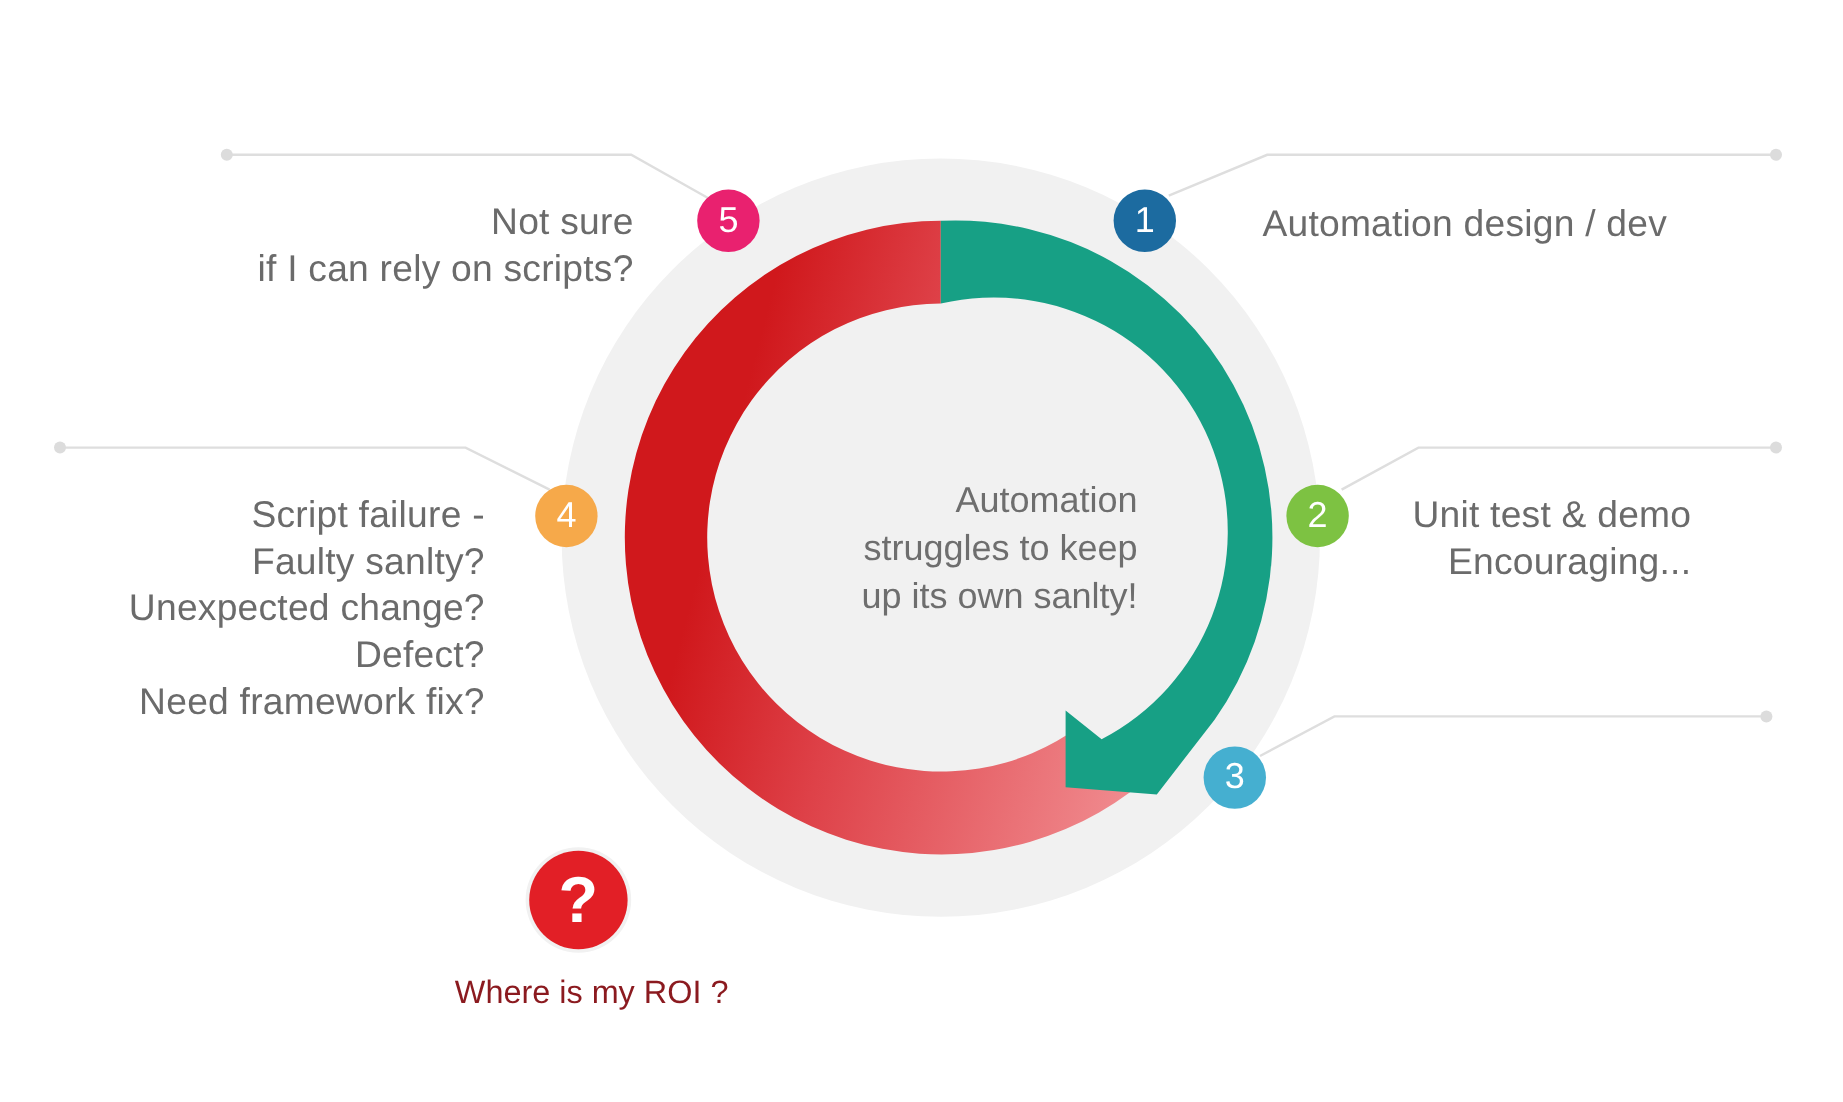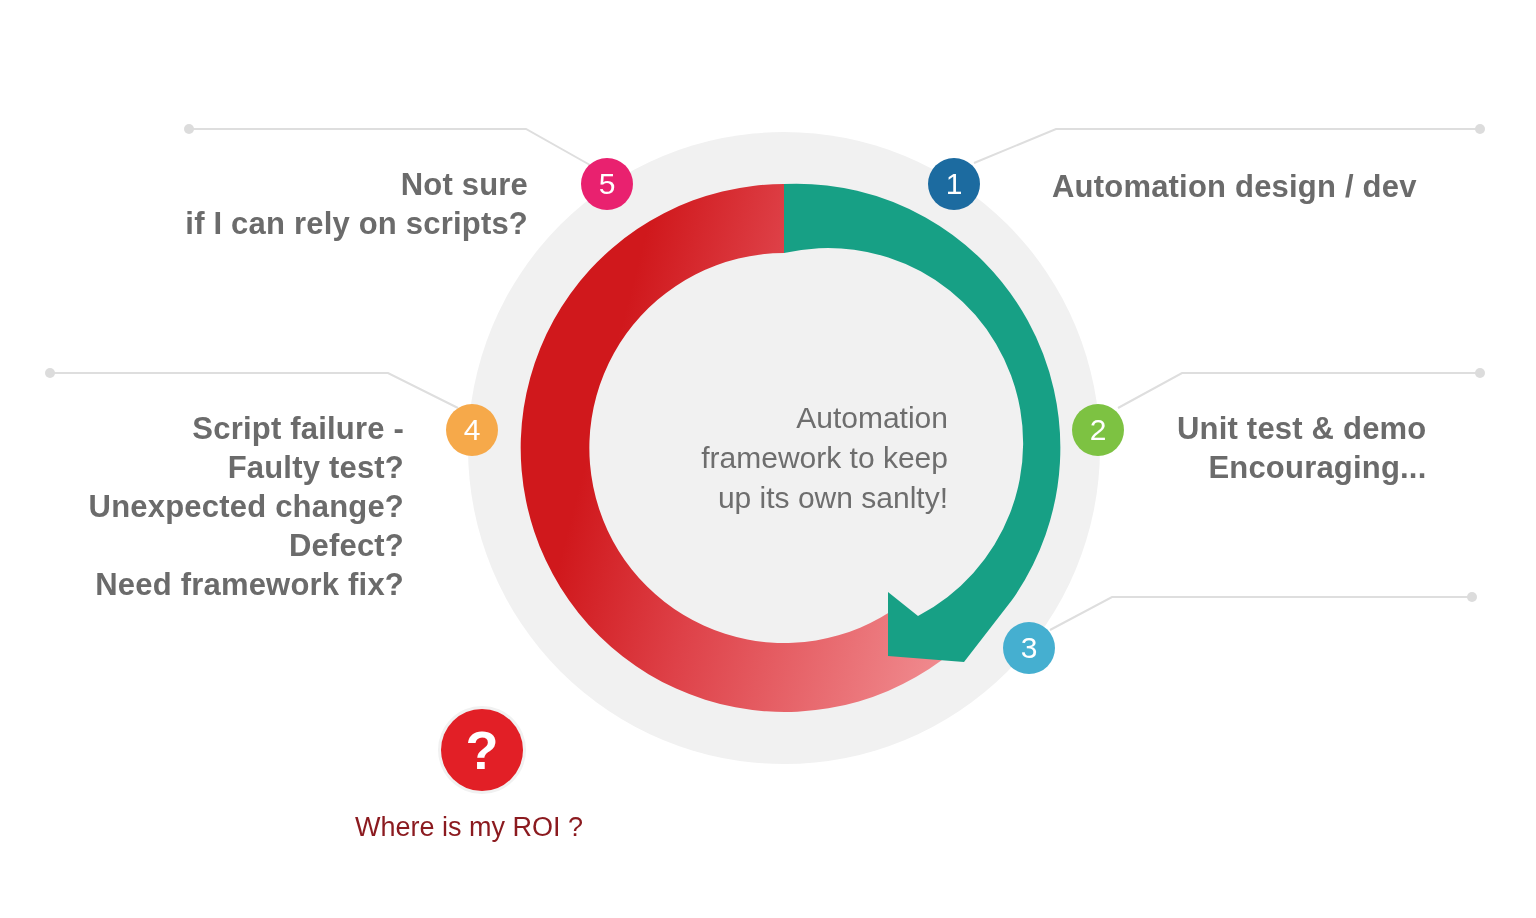--- a/index.html
+++ b/index.html
@@ -1,26 +1,26 @@
 <!DOCTYPE html>
 <html><head>
 <meta charset="utf-8">
 <style>
   html, body { margin:0; padding:0; }
   body { width:1536px; height:918px; background:#ffffff; position:relative; overflow:hidden;
          font-family:"Liberation Sans", "DejaVu Sans", sans-serif; }
   #diagram { position:absolute; left:0; top:0; width:1536px; height:918px; }
   .label { position:absolute; color:#6b6b6b; font-size:31px; line-height:39px; font-weight:300; letter-spacing:0.2px; white-space:nowrap; }
-  .label div { display:block;font-weight:bold; }
+  .label div { display:block; }
   .right { text-align:right; }
   .left { text-align:right; }
   .center-text { position:absolute; left:620px; top:398px; width:328px; text-align:right; color:#6e6e6e; font-size:30px; line-height:40px; }
   .badge { position:absolute; width:52px; height:52px; border-radius:50%; color:#fff; font-size:30px; line-height:52px; text-align:center; }
   .qmark { position:absolute; left:441px; top:709px; width:82px; height:82px; border-radius:50%; background:#e21f26; color:#fff; font-size:54px; line-height:82px; text-align:center; font-weight:bold; box-shadow:0 0 0 3px #f1f1f1; }
-  .roi { position:absolute; left:355px; top:810px; width:240px; color:#8b1a1f; font-size:27px; line-height:34px; }
+  .roi { position:absolute; left:379px; top:810px; width:240px; color:#8b1a1f; font-size:27px; line-height:34px; }
 </style>
 </head>
 <body>
 
 <svg id="diagram" width="1536" height="918" viewBox="0 0 1536 918">
   <defs>
     <linearGradient id="redGrad" x1="560" y1="560" x2="940" y2="660" gradientUnits="userSpaceOnUse">
       <stop offset="0" stop-color="#d0181c"></stop>
       <stop offset="0.35" stop-color="#de4148"></stop>
       <stop offset="1" stop-color="#f08a8e"></stop>
@@ -44,21 +44,21 @@
     <circle cx="1480" cy="129" r="5"></circle>
     <circle cx="1480" cy="373" r="5"></circle>
     <circle cx="1472" cy="597" r="5"></circle>
     <circle cx="50" cy="373" r="5"></circle>
     <circle cx="189" cy="129" r="5"></circle>
   </g>
 </svg>
 
 <div class="center-text">
   <div>Automation</div>
-  <div>framework to keep</div>
+  <div>struggles to keep</div>
   <div>up its own sanlty!</div>
 </div>
 
 <div class="badge" style="left:928px;top:158px;background:#1c6ba0;">1</div>
 <div class="badge" style="left:1072px;top:404px;background:#7dc242;">2</div>
 <div class="badge" style="left:1003px;top:622px;background:#45afd0;">3</div>
 <div class="badge" style="left:446px;top:404px;background:#f6a94a;">4</div>
 <div class="badge" style="left:581px;top:158px;background:#e9216f;">5</div>
 
 <div class="label left" style="left:1052px;top:167px;">
@@ -68,21 +68,21 @@
 <div class="label left" style="left:1177px;top:409px;">
   <div>Unit test &amp; demo</div>
   <div>Encouraging...</div>
 </div>
 
 <div class="label left" style="left:1115px;top:634px;">
 </div>
 
 <div class="label right" style="right:1132px;top:409px;">
   <div>Script failure -</div>
-  <div>Faulty test?</div>
+  <div>Faulty sanlty?</div>
   <div>Unexpected change?</div>
   <div>Defect?</div>
   <div>Need framework fix?</div>
 </div>
 
 <div class="label right" style="right:1008px;top:165px;">
   <div>Not sure</div>
   <div>if I can rely on scripts?</div>
 </div>
 

